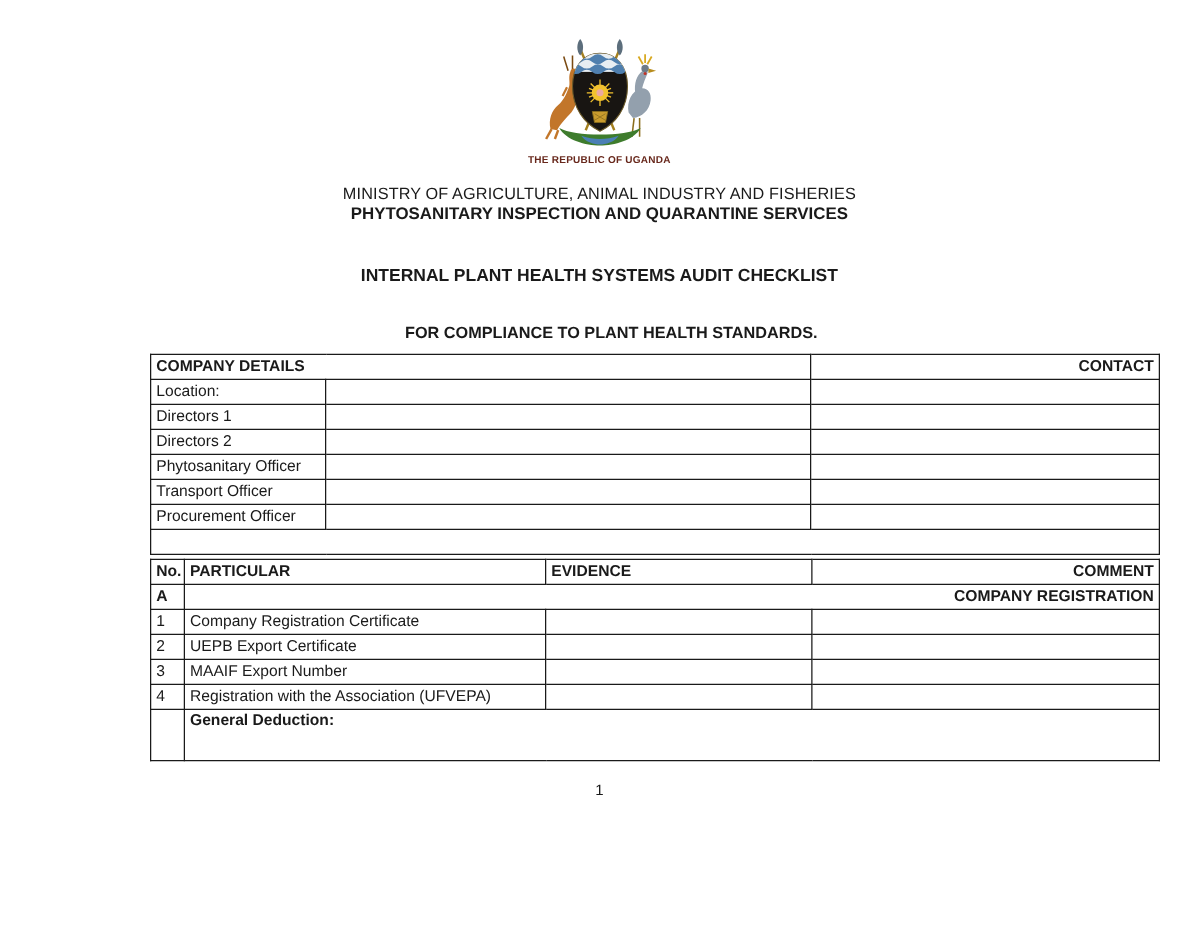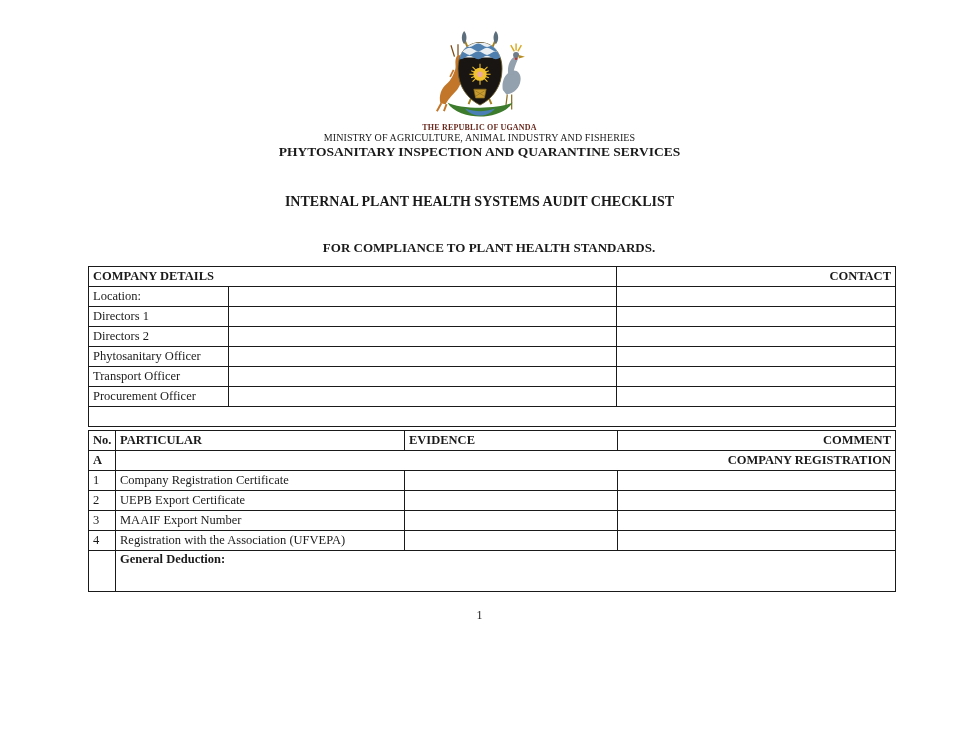--- a/index.html
+++ b/index.html
@@ -1,29 +1,29 @@
 <!DOCTYPE html>
 <html><head>
 <meta charset="utf-8">
 <style>
   html,body { margin:0; padding:0; background:#ffffff; }
   .page {
     position:relative; width:959px; height:740px; background:#ffffff;
-    font-family:Liberation Serif, serif; color:#1a1a1a;
+    font-family:Liberation Sans, sans-serif; color:#1a1a1a;
     overflow:hidden; margin:0 auto;
   }
   .masthead { text-align:center; padding-top:30px; }
   .arms { display:block; margin:0 auto; }
   .emblem-caption { font-size:8px; font-weight:bold; color:#68281c; letter-spacing:.2px; margin-top:1px; }
   .h-line { white-space:nowrap; }
-  .h1 { font-size:10px; margin-top:0; letter-spacing:.1px; }
+  .h1 { font-size:13px; margin-top:15px; letter-spacing:.1px; }
   .h2 { font-size:13.5px; font-weight:bold; margin-top:1px; }
   .h3 { font-size:14px; font-weight:bold; margin-top:34px; }
   .h4 { font-size:13px; font-weight:bold; margin-top:30px;margin-left:19px; }
-  .tables { margin:10px 0 0 88px; width:807px; }
+  .tables { margin:10px 0 0 120px; width:807px; }
   table.grid { border-collapse:collapse; table-layout:fixed; width:807px; font-size:12.5px; }
   table.grid td {
     border:1px solid #1a1a1a; height:19px; padding:0 4px;
     line-height:1.25; vertical-align:middle; overflow:hidden; white-space:nowrap;
   }
   .b { font-weight:bold; }
   .c { text-align:right; }
   .checklist { margin-top:3px; }
   tr.gd-row td { height:39px; vertical-align:top; padding-top:1px; }
   .page-footer { text-align:center; margin-top:16px; font-size:12px; }

